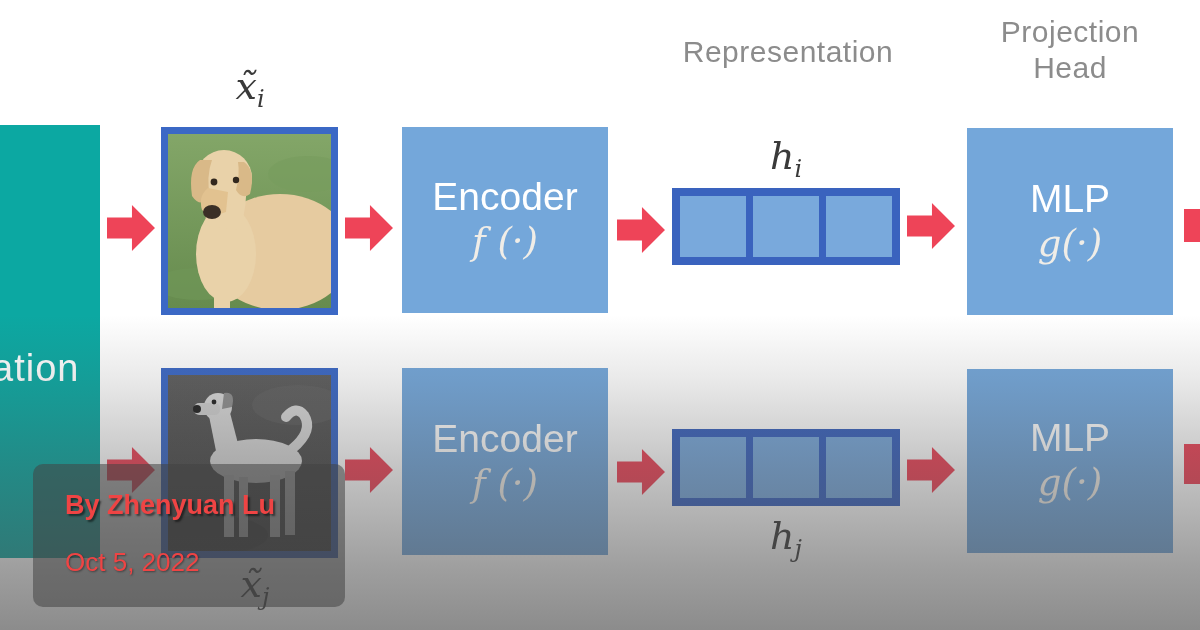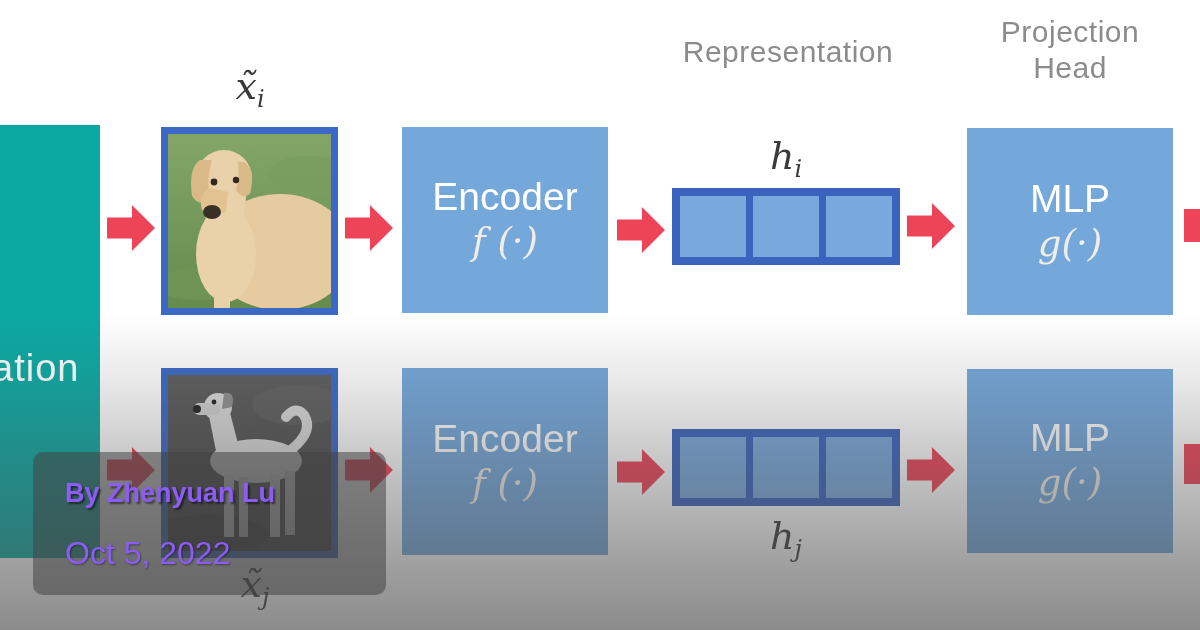--- a/index.html
+++ b/index.html
@@ -45,25 +45,25 @@
   .math sub{font-size:24px;vertical-align:-8px;font-style:italic;}
 
   
   .scrim{position:absolute;inset:0;pointer-events:none;z-index:5;
          background:linear-gradient(to bottom,
             rgba(80,80,80,0) 0%, rgba(80,80,80,0) 50%,
             rgba(80,80,80,.12) 60%, rgba(80,80,80,.35) 75%,
             rgba(80,80,80,.55) 90%, rgba(80,80,80,.66) 100%);}
 
   
-  .author-card{position:absolute;left:33px;top:452px;width:312px;height:143px;
-               background:rgba(66,66,66,.54);border-radius:10px;z-index:6;color:#8b5cf6;padding-left:41px;}
+  .author-card{position:absolute;left:33px;top:464px;width:312px;height:143px;
+               background:rgba(66,66,66,.54);border-radius:10px;z-index:6;color:#ef4444;}
   .author-card .byline{position:absolute;left:32px;top:26px;font-size:27px;font-weight:bold;
                text-shadow:2px 2px 2px rgba(0,0,0,.5);white-space:nowrap;}
-  .author-card .date{position:absolute;left:32px;top:83px;font-size:32px;
+  .author-card .date{position:absolute;left:32px;top:83px;font-size:26px;
                text-shadow:1px 1px 2px rgba(0,0,0,.4);white-space:nowrap;}
 </style>
 </head>
 <body>
 
 <div class="canvas">
 
   <div class="col-label rep">Representation</div>
   <div class="col-label proj">
     <span>Projection</span><br>

